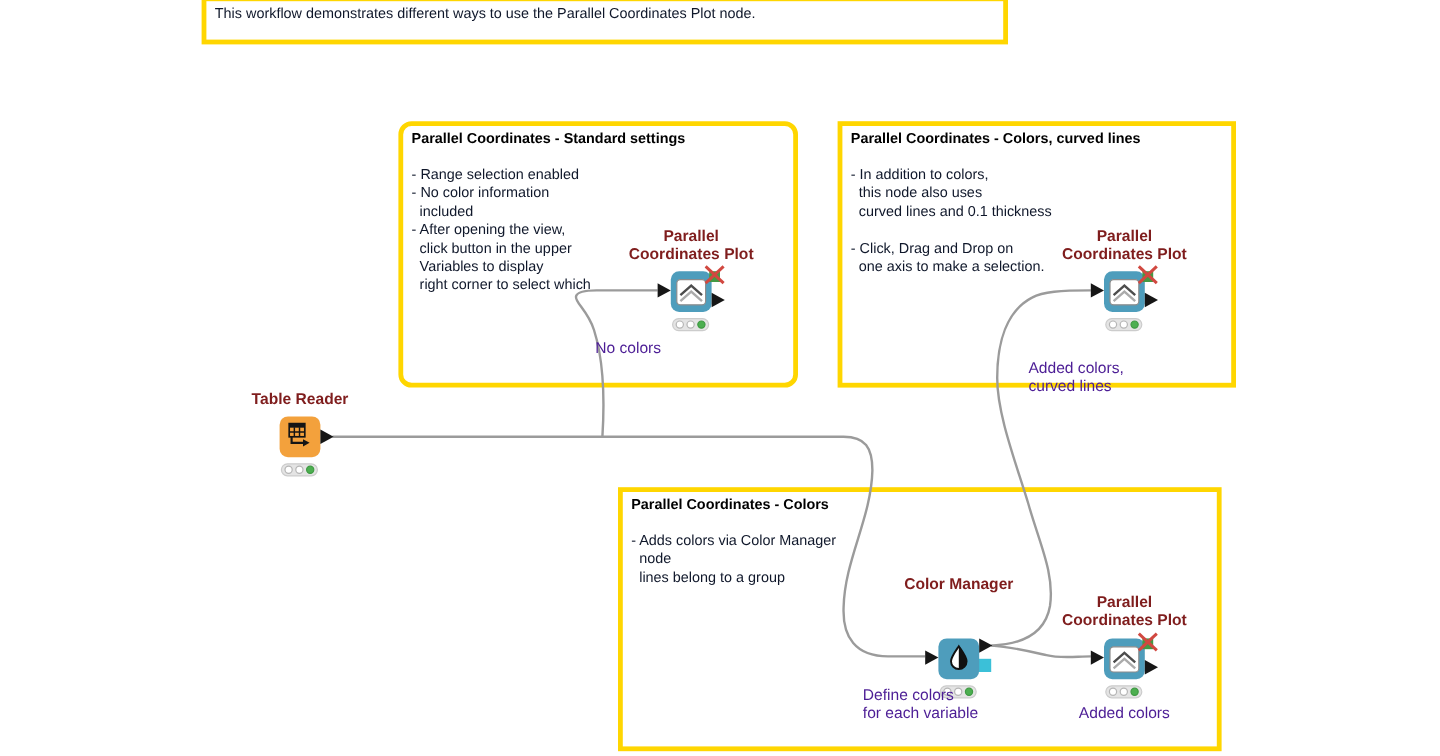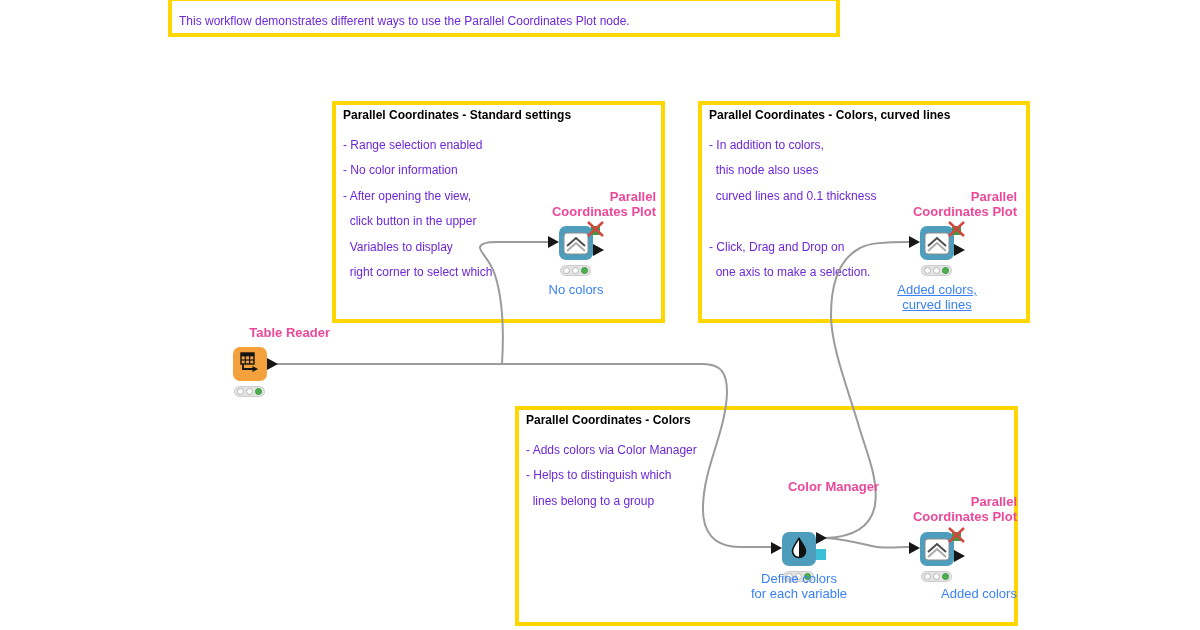--- a/index.html
+++ b/index.html
@@ -2,76 +2,77 @@
 <html><head>
 <meta charset="utf-8">
 <style>
   html,body{margin:0;padding:0;background:#fff;}
   .canvas{position:relative;width:1200px;height:630px;background:#ffffff;overflow:hidden;
           font-family:"Liberation Sans",sans-serif;color:#111;}
   
   .ann-box{position:absolute;box-sizing:border-box;border:4px solid #FFD600;background:#ffffff;
            padding:3px 7px;z-index:1;}
   .ann-title{font-size:12px;font-weight:bold;line-height:15px;margin-bottom:15px;white-space:pre;color:#000;}
-  .ann-line{font-size:12px;line-height:15.4px;white-space:pre;color:#6d28d9;margin-top:10px;}
+  .ann-line{font-size:12px;line-height:15.4px;white-space:pre;color:#0f172a;}
   
   .wires{position:absolute;left:0;top:0;z-index:5;}
   .wires path{fill:none;stroke:#9B9B9B;stroke-width:2;}
   
   .node-icon{position:absolute;width:34px;height:34px;border-radius:7px;z-index:10;}
   .icon-orange{background:#F3A13C;}
   .icon-blue{background:#4E9DBC;}
-  .node-title{position:absolute;width:160px;text-align:right;font-size:13px;font-weight:bold;
-              line-height:15px;color:#ec4899;z-index:10;}
-  .node-sublabel{position:absolute;width:160px;text-align:center;font-size:13px;line-height:15px;
-                 color:#3b82f6;z-index:10;}
+  .node-title{position:absolute;width:160px;text-align:center;font-size:13px;font-weight:bold;
+              line-height:15px;color:#7f1d1d;z-index:10;}
+  .node-sublabel{position:absolute;width:160px;font-size:13px;line-height:15px;
+                 color:#4c1d95;z-index:10;}
   .traffic{position:absolute;width:31px;height:11px;border-radius:6px;background:#E4E4E4;
            border:1px solid #CCCCCC;box-sizing:border-box;display:flex;align-items:center;
            justify-content:center;gap:2px;z-index:10;}
   .light{width:7px;height:7px;border-radius:50%;background:#fff;border:1px solid #B5B5B5;box-sizing:border-box;}
   .light.on{background:#4CAF50;border-color:#3F9A43;}
   .port-tri{position:absolute;width:0;height:0;border-top:6.5px solid transparent;
             border-bottom:6.5px solid transparent;border-left:11px solid #161616;z-index:11;}
   .model-port{position:absolute;width:12px;height:11px;background:#3BC0D8;z-index:9;}
   .red-x{position:absolute;z-index:12;}
   .glyph{position:absolute;left:0;top:0;}
 </style>
 </head>
 <body>
 
 <div class="canvas">
 
   <div class="ann-box" style="left:168px;top:-3px;width:672px;height:40px;">
     <div class="ann-line">This workflow demonstrates different ways to use the Parallel Coordinates Plot node.</div>
   </div>
 
-  <div class="ann-box" style="left:332px;top:101px;width:333px;height:222px;">
+  <div class="ann-box" style="left:332px;top:101px;width:333px;height:222px;border-radius:11px;">
     <div class="ann-title">Parallel Coordinates - Standard settings</div>
     <div class="ann-line">- Range selection enabled</div>
     <div class="ann-line">- No color information</div>
+    <div class="ann-line">  included</div>
     <div class="ann-line">- After opening the view,</div>
     <div class="ann-line">  click button in the upper</div>
     <div class="ann-line">  Variables to display</div>
     <div class="ann-line">  right corner to select which</div>
   </div>
 
   <div class="ann-box" style="left:698px;top:101px;width:332px;height:222px;">
     <div class="ann-title">Parallel Coordinates - Colors, curved lines</div>
     <div class="ann-line">- In addition to colors,</div>
     <div class="ann-line">  this node also uses</div>
     <div class="ann-line">  curved lines and 0.1 thickness</div>
     <div class="ann-line"> </div>
     <div class="ann-line">- Click, Drag and Drop on</div>
     <div class="ann-line">  one axis to make a selection.</div>
   </div>
 
   <div class="ann-box" style="left:515px;top:406px;width:503px;height:220px;">
     <div class="ann-title">Parallel Coordinates - Colors</div>
     <div class="ann-line">- Adds colors via Color Manager</div>
-    <div class="ann-line">- Helps to distinguish which</div>
+    <div class="ann-line">  node</div>
     <div class="ann-line">  lines belong to a group</div>
   </div>
 
   <svg class="wires" width="1200" height="630">
     <path d="M 277 364 L 703 364 C 721 364 727 373 727 392 C 726 432 704 466 703 506 C 702 531 713 547 740 547 L 771 547"></path>
     <path d="M 502 364 C 504 332 503 300 495 275 C 490 259 479 252 480 247 C 481 243 488 242 497 242 L 548 242"></path>
     <path d="M 826 538 C 843 539 859 543 872 546 C 884 549 897 547 909 547"></path>
     <path d="M 826 538 C 851 537 871 528 875 505 C 879 478 866 452 857 420 C 846 384 831 345 831 315 C 831 285 839 259 860 248 C 869 243 884 242 909 242"></path>
   </svg>
 
@@ -139,21 +140,21 @@
   <svg class="red-x" width="18" height="18" style="left:948px;top:220px;">
     <rect x="4" y="6" width="9" height="9" fill="#449944"></rect>
     <line x1="1" y1="2" x2="16" y2="16" stroke="#D14840" stroke-width="2.5"></line>
     <line x1="16" y1="2" x2="1" y2="16" stroke="#D14840" stroke-width="2.5"></line>
   </svg>
   <div class="traffic" style="left:921px;top:265px;">
     <div class="light"></div>
     <div class="light"></div>
     <div class="light on"></div>
   </div>
-  <div class="node-sublabel" style="left:857px;top:282px;text-decoration:underline;">
+  <div class="node-sublabel" style="left:857px;top:299px;">
     <div>Added colors,</div>
     <div>curved lines</div>
   </div>
 
   <div class="node-title" style="left:719px;top:479px;">
     <div>Color Manager</div>
   </div>
   <div class="model-port" style="left:814px;top:549px;"></div>
   <div class="node-icon icon-blue" style="left:782px;top:532px;">
     <svg class="glyph" width="34" height="34" viewBox="0 0 34 34">

